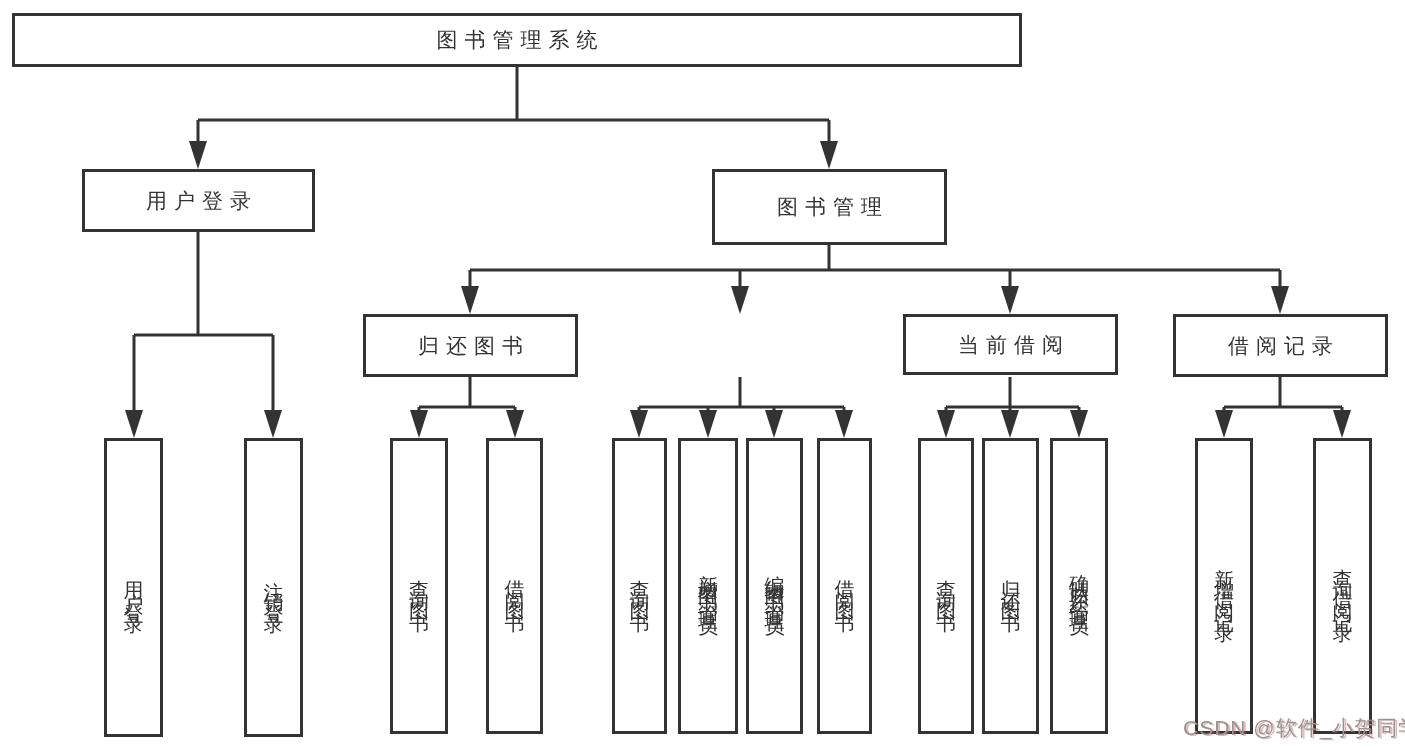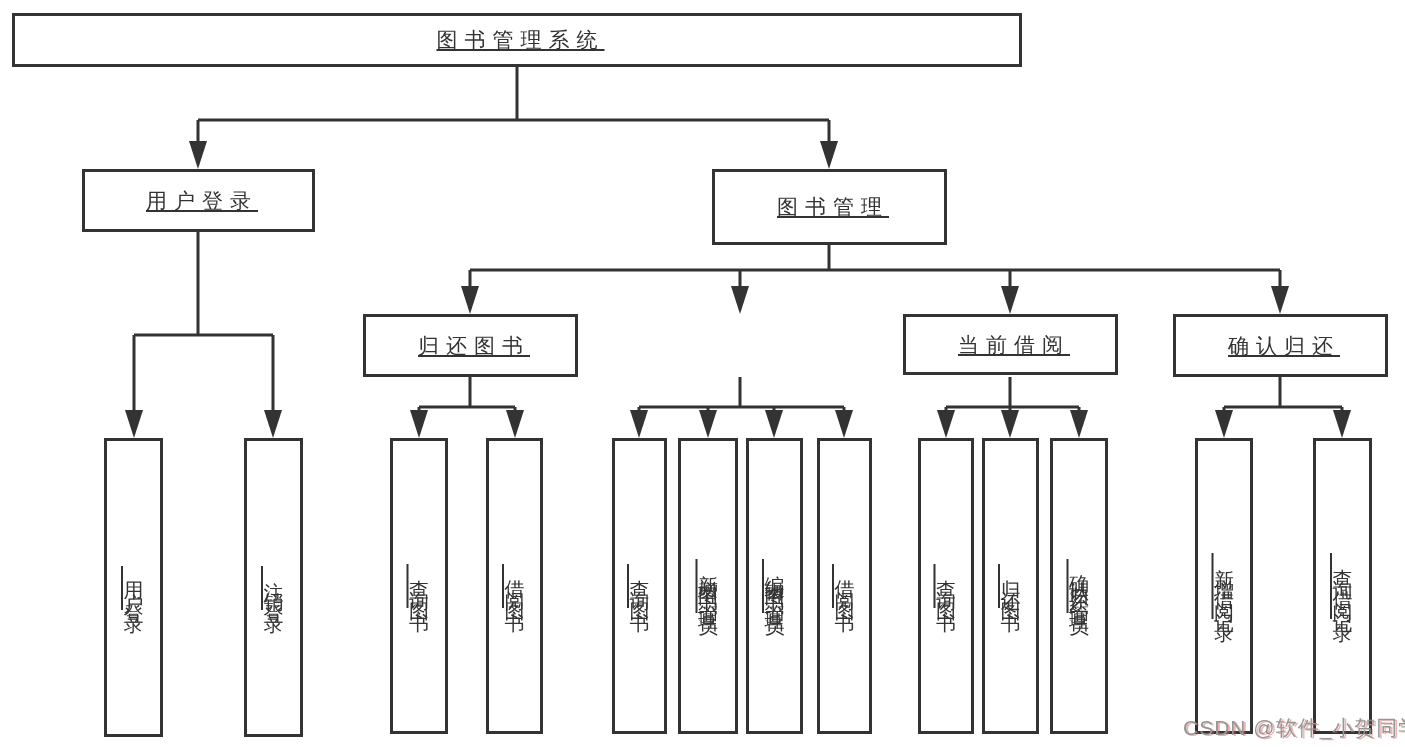--- a/index.html
+++ b/index.html
@@ -13,21 +13,20 @@
   #connectors{position:absolute;left:0;top:0;pointer-events:none;}
   .box{
     position:absolute;
     background:#ffffff;
     border:3px solid #333333;
     box-sizing:border-box;
     display:flex;
     align-items:center;
     justify-content:center;
     color:#333333;
-    text-decoration:underline;
   }
   .h span{
     font-size:21px;
     letter-spacing:7px;
     text-indent:7px;
     white-space:nowrap;
     color:#333333;
   }
   .v span{
     writing-mode:vertical-rl;
@@ -108,21 +107,21 @@
     <span>图书管理</span>
   </div>
 
   <div class="box h" style="left:363px;top:314px;width:215px;height:63px">
     <span>归还图书</span>
   </div>
   <div class="box h" style="left:903px;top:314px;width:215px;height:61px">
     <span>当前借阅</span>
   </div>
   <div class="box h" style="left:1173px;top:314px;width:215px;height:63px">
-    <span>确认归还</span>
+    <span>借阅记录</span>
   </div>
 
   <div class="box v" style="left:104px;top:438px;width:59px;height:299px">
     <span>用户登录</span>
   </div>
   <div class="box v" style="left:244px;top:438px;width:59px;height:299px">
     <span>注销登录</span>
   </div>
 
   <div class="box v" style="left:390px;top:438px;width:58px;height:296px">

